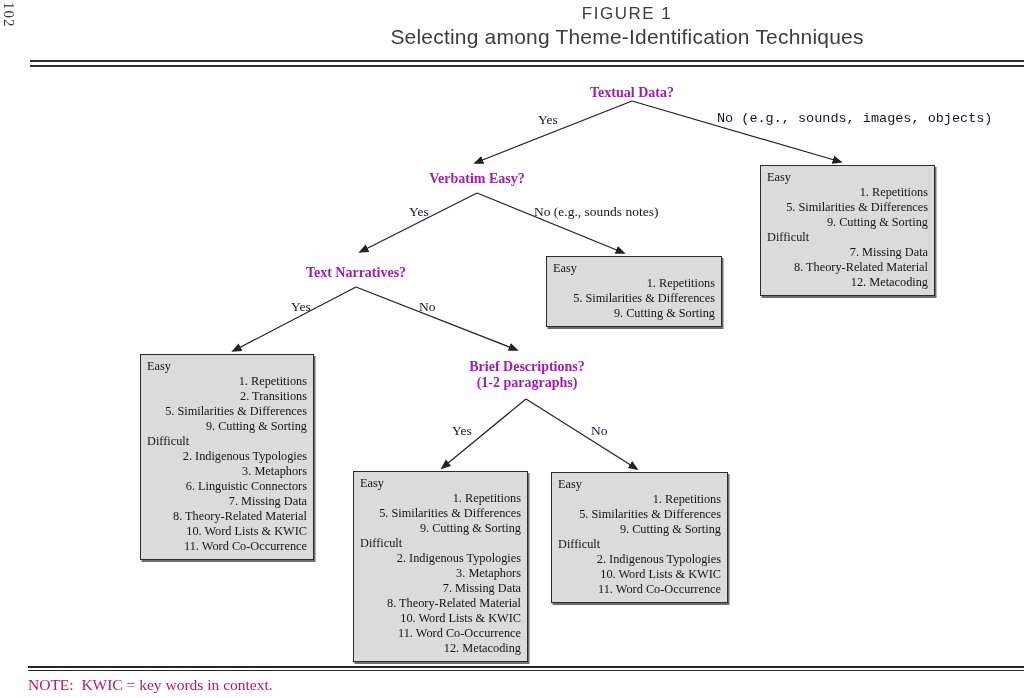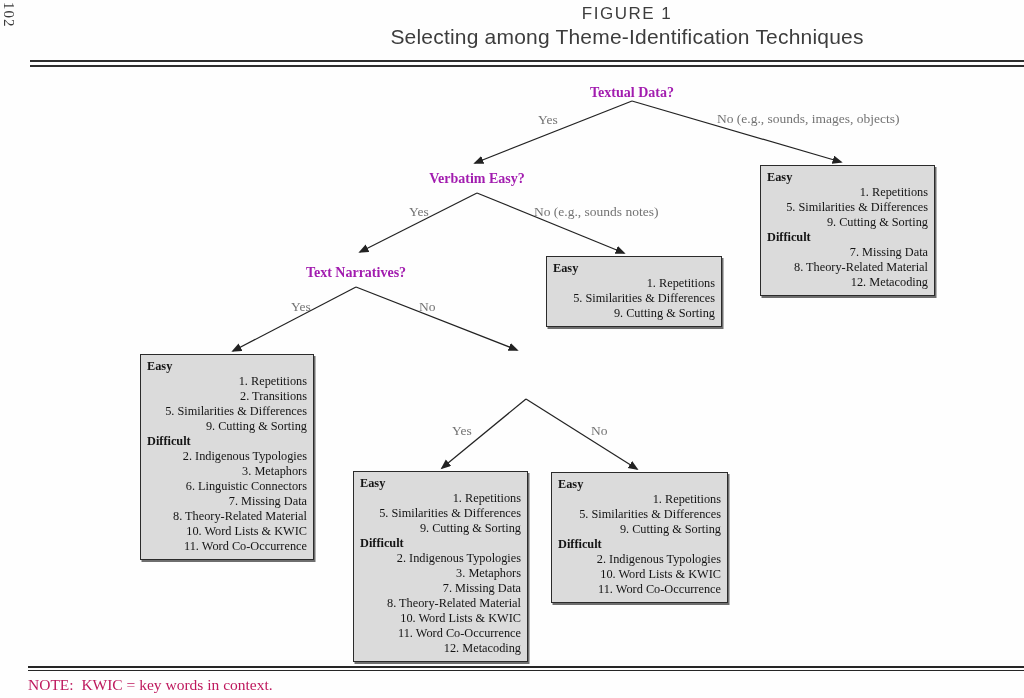--- a/index.html
+++ b/index.html
@@ -80,36 +80,36 @@
     font-weight: bold;
     font-size: 14px;
     line-height: 15.5px;
     text-align: center;
     color: #a21caf;
   }
   
   .branch-label {
     position: absolute;
     font-size: 13.5px;
-    color: #737373;
+    color: #0f172a;
     white-space: nowrap;
   }
   
   .tbox {
     position: absolute;
     background: #dbdbdb;
     border: 1.5px solid #2b2b2b;
     box-shadow: 1.5px 2px 0 #6e6e6e;
     padding: 4px 6px 5px 6px;
     font-size: 12.3px;
     line-height: 15px;
     color: #141414;
     box-sizing: border-box;
   }
-  .tbox .sec-h { font-weight: bold; }
+  .tbox .sec-h { font-weight: normal; }
   .tbox .item { padding-left: 9px; white-space: nowrap; text-align: right; }
 </style>
 </head>
 <body>
 
 <div id="page">
 
   <div class="side-pagenum">102</div>
 
   <div class="fig-caption">
@@ -131,23 +131,27 @@
     <line x1="477" y1="193" x2="624" y2="253" marker-end="url(#arrowhead)"></line>
     <line x1="356" y1="287" x2="233" y2="351" marker-end="url(#arrowhead)"></line>
     <line x1="356" y1="287" x2="517" y2="350" marker-end="url(#arrowhead)"></line>
     <line x1="526" y1="399" x2="442" y2="468" marker-end="url(#arrowhead)"></line>
     <line x1="526" y1="399" x2="637" y2="469" marker-end="url(#arrowhead)"></line>
   </svg>
 
   <div class="question" style="left:557px; top:85px; width:150px;">Textual Data?</div>
   <div class="question" style="left:402px; top:171px; width:150px;">Verbatim Easy?</div>
   <div class="question" style="left:281px; top:265px; width:150px;">Text Narratives?</div>
+  <div class="question" style="left:447px; top:359px; width:160px;">
+    <div>Brief Descriptions?</div>
+    <div>(1-2 paragraphs)</div>
+  </div>
 
   <div class="branch-label" style="left:538px; top:112px;">Yes</div>
-  <div class="branch-label" style="left:717px; top:111px;">No (e.g., sounds, images, objects)</div>
+  <div class="branch-label" style="left:717px; top:111px;font-family:Liberation Mono, monospace;">No (e.g., sounds, images, objects)</div>
   <div class="branch-label" style="left:409px; top:204px;">Yes</div>
   <div class="branch-label" style="left:534px; top:204px;">No (e.g., sounds notes)</div>
   <div class="branch-label" style="left:291px; top:299px;">Yes</div>
   <div class="branch-label" style="left:419px; top:299px;">No</div>
   <div class="branch-label" style="left:452px; top:423px;">Yes</div>
   <div class="branch-label" style="left:591px; top:423px;">No</div>
 
   <div class="tbox" style="left:760px; top:165px; width:175px;">
     <div class="sec-h">Easy</div>
     <div class="item">1. Repetitions</div>

